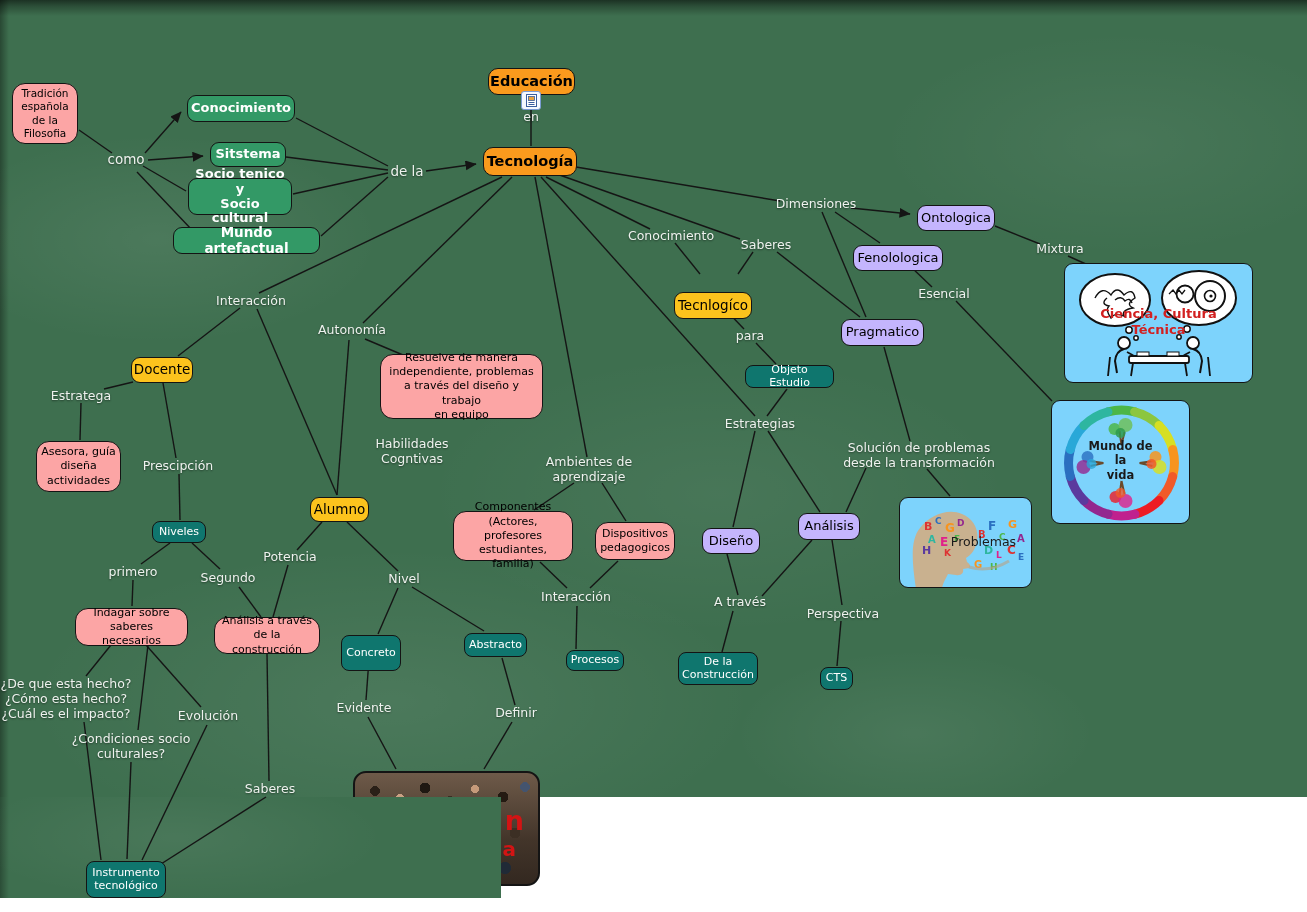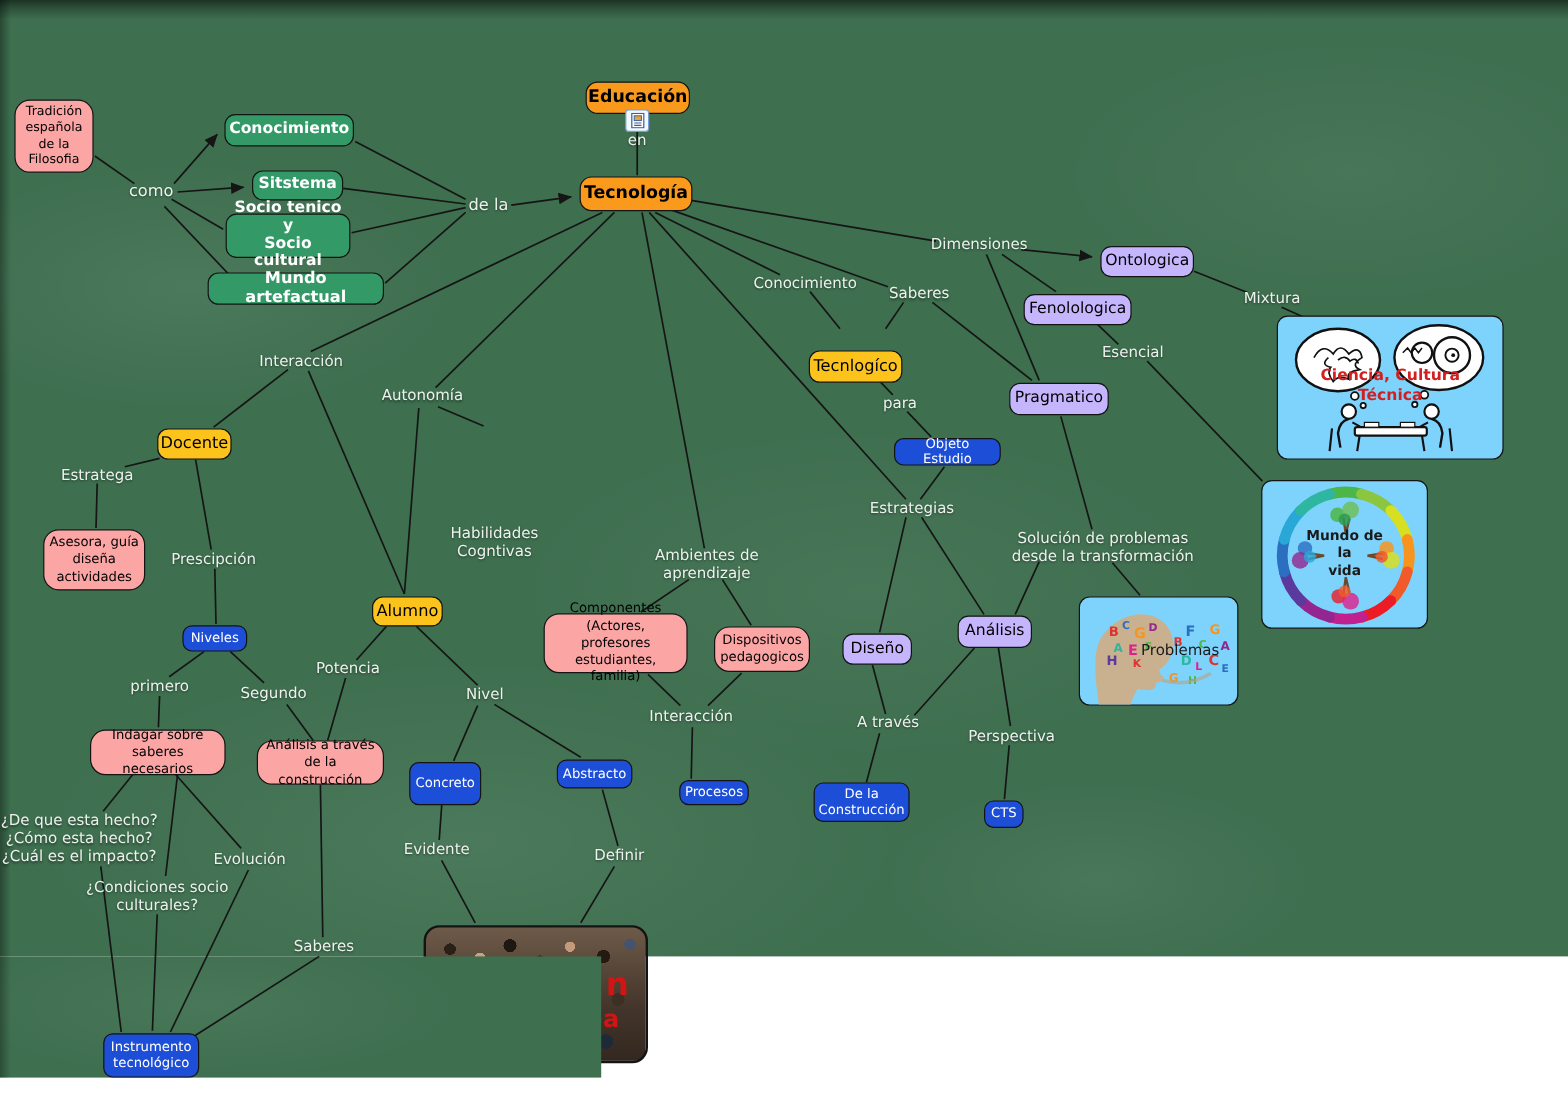--- a/index.html
+++ b/index.html
@@ -31,21 +31,21 @@
 
   .node {
     position:absolute; z-index:5; display:flex; align-items:center; justify-content:center;
     text-align:center; white-space:pre-line; border:1.3px solid #141414; border-radius:9px;
     color:#000; font-size:13px; line-height:1.15; padding:1px 4px;
   }
   .o   { background:#fa9a1d; font-weight:bold; font-size:14.5px; border-radius:10px; }
   .g   { background:#fcc31d; font-size:13.5px; }
   .yg  { background:#c4b5fd; font-size:13px; }
   .grn { background:#339966; color:#fff; font-weight:bold; font-size:13px; }
-  .sg  { background:#1d4ed8; color:#fff; font-size:11px; border-radius:8px; font-weight:normal; }
+  .sg  { background:#0f766e; color:#fff; font-size:11px; border-radius:8px; font-weight:normal; }
   .yn  { background:#fca5a5; font-size:11px; border-radius:13px; line-height:1.3; }
 
   .lbl {
     position:absolute; z-index:5; transform:translate(-50%,-50%); white-space:pre-line;
     text-align:center; color:#eef2ee; font-size:12.5px; line-height:1.18;
     text-shadow:0 1px 2px rgba(0,0,0,.45);
   }
   .lbl.big { font-size:13.5px; }
 
   .img-card {
@@ -217,20 +217,24 @@
   <div class="lbl" style="left:760px;top:424px;">Estrategias</div>
 
   <div class="lbl" style="left:251px;top:301px;">Interacción</div>
   <div class="lbl" style="left:352px;top:330px;">Autonomía</div>
   <div class="node g" style="left:131px;top:357px;width:62px;height:26px;">Docente</div>
   <div class="lbl" style="left:81px;top:396px;">Estratega</div>
   <div class="node yn" style="left:36px;top:441px;width:85px;height:51px;">Asesora, guía
 diseña
 actividades</div>
   <div class="lbl" style="left:178px;top:466px;">Prescipción</div>
+  <div class="node yn" style="left:380px;top:354px;width:163px;height:65px;">Resuelve de manera
+independiente, problemas
+a través del diseño y trabajo
+en equipo</div>
   <div class="lbl" style="left:412px;top:452px;">Habilidades
 Cogntivas</div>
   <div class="node g" style="left:310px;top:497px;width:59px;height:25px;">Alumno</div>
 
   <div class="node sg" style="left:152px;top:521px;width:54px;height:22px;">Niveles</div>
   <div class="lbl" style="left:133px;top:572px;">primero</div>
   <div class="lbl" style="left:228px;top:578px;">Segundo</div>
   <div class="lbl" style="left:290px;top:557px;">Potencia</div>
   <div class="node yn" style="left:75px;top:608px;width:113px;height:38px;">Indagar sobre
 saberes necesarios</div>

